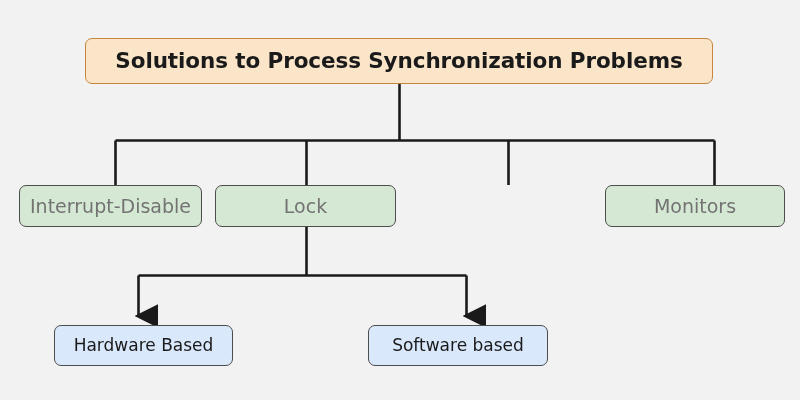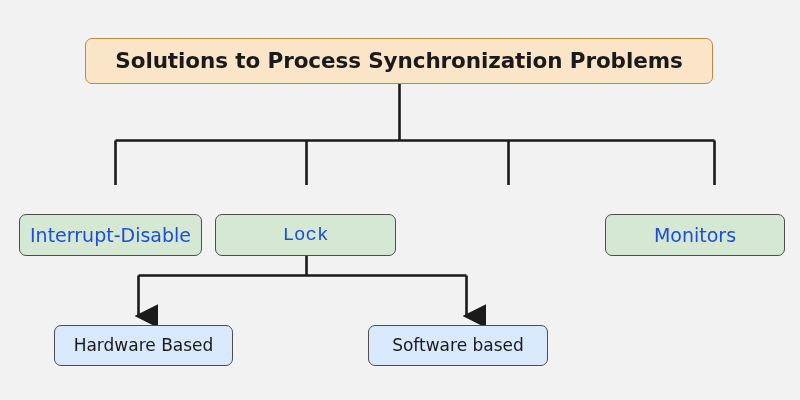--- a/index.html
+++ b/index.html
@@ -44,24 +44,23 @@
     background: #fae5c8;
     border: 1.4px solid #c4873d;
     color: #1a1a1a;
     font-size: 21.5px;
     font-weight: bold;
     letter-spacing: -0.1px;
   }
   .node-green {
     background: #d5e8d4;
     border: 1.4px solid #4d4d4d;
-    color: #1d4ed8;
+    color: #737373;
     font-size: 19px;
     font-weight: normal;
-    margin-top: 29px;
   }
   .node-blue {
     background: #dae8fc;
     border: 1.4px solid #4d4d4d;
     color: #1a1a1a;
     font-size: 17px;
     font-weight: normal;
   }
 </style>
 </head>
@@ -100,21 +99,21 @@
   </svg>
 
   <div class="node node-root" style="left:85px; top:38px; width:628px; height:46px;">
     <span class="node-label">Solutions to Process Synchronization Problems</span>
   </div>
 
   <div class="node node-green" style="left:19px; top:185px; width:183px; height:42px;">
     <span class="node-label">Interrupt-Disable</span>
   </div>
 
-  <div class="node node-green" style="left:215px; top:185px; width:181px; height:42px;font-family:Liberation Mono, monospace;">
+  <div class="node node-green" style="left:215px; top:185px; width:181px; height:42px;">
     <span class="node-label">Lock</span>
   </div>
 
 
   <div class="node node-blue" style="left:54px; top:325px; width:179px; height:41px;">
     <span class="node-label">Hardware Based</span>
   </div>
 
   <div class="node node-green" style="left:605px; top:185px; width:180px; height:42px;">
     <span class="node-label">Monitors</span>

